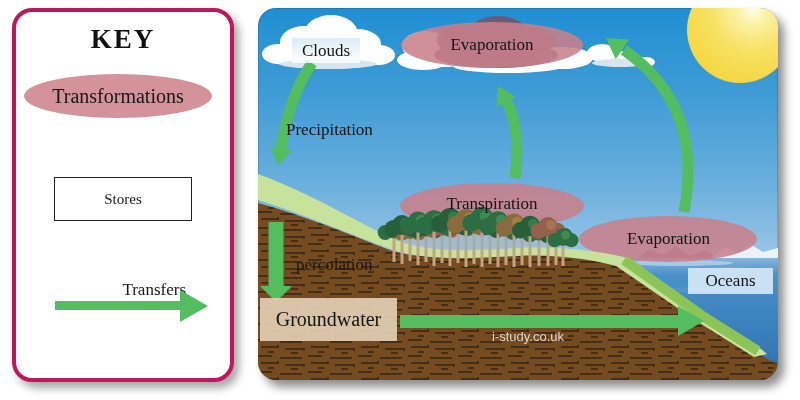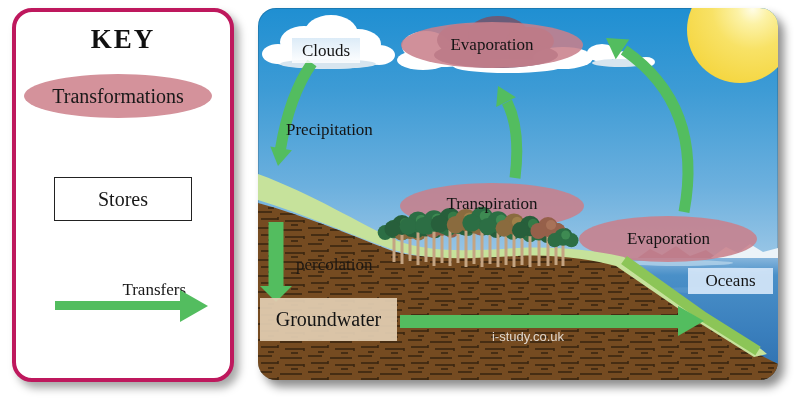--- a/index.html
+++ b/index.html
@@ -10,21 +10,21 @@
   .key-panel{position:absolute;left:12px;top:8px;width:214px;height:366px;
     background:#ffffff;border:4px solid #be185d;border-radius:20px;
     box-shadow:5px 6px 8px rgba(0,0,0,0.35);}
   .key-title{position:absolute;left:0;top:12px;width:100%;text-align:center;
     font-size:27px;font-weight:700;letter-spacing:2px;color:#111;}
   .key-ellipse{position:absolute;left:8px;top:62px;width:188px;height:44px;
     border-radius:50%;background:#d4929b;display:flex;align-items:center;justify-content:center;
     font-size:20px;color:#181818;}
   .key-stores{position:absolute;left:38px;top:165px;width:136px;height:42px;
     background:#ffffff;border:1.5px solid #222;display:flex;align-items:center;justify-content:center;
-    font-size:20px;color:#181818;}
+    font-size:15px;color:#181818;}
   .key-transfers-label{position:absolute;left:60px;top:268px;width:110px;text-align:right;
     font-size:17px;color:#181818;}
   .key-arrow-bar{position:absolute;left:39px;top:289px;width:127px;height:9px;background:#53bd5f;}
   .key-arrow-head{position:absolute;left:164px;top:278px;width:0;height:0;
     border-top:16px solid transparent;border-bottom:16px solid transparent;border-left:28px solid #53bd5f;}
 
   
   .diagram-panel{position:absolute;left:258px;top:8px;width:520px;height:372px;
     border-radius:18px;overflow:hidden;
     box-shadow:6px 7px 10px rgba(0,0,0,0.45), inset 0 0 0 1px rgba(0,0,0,0.15);

